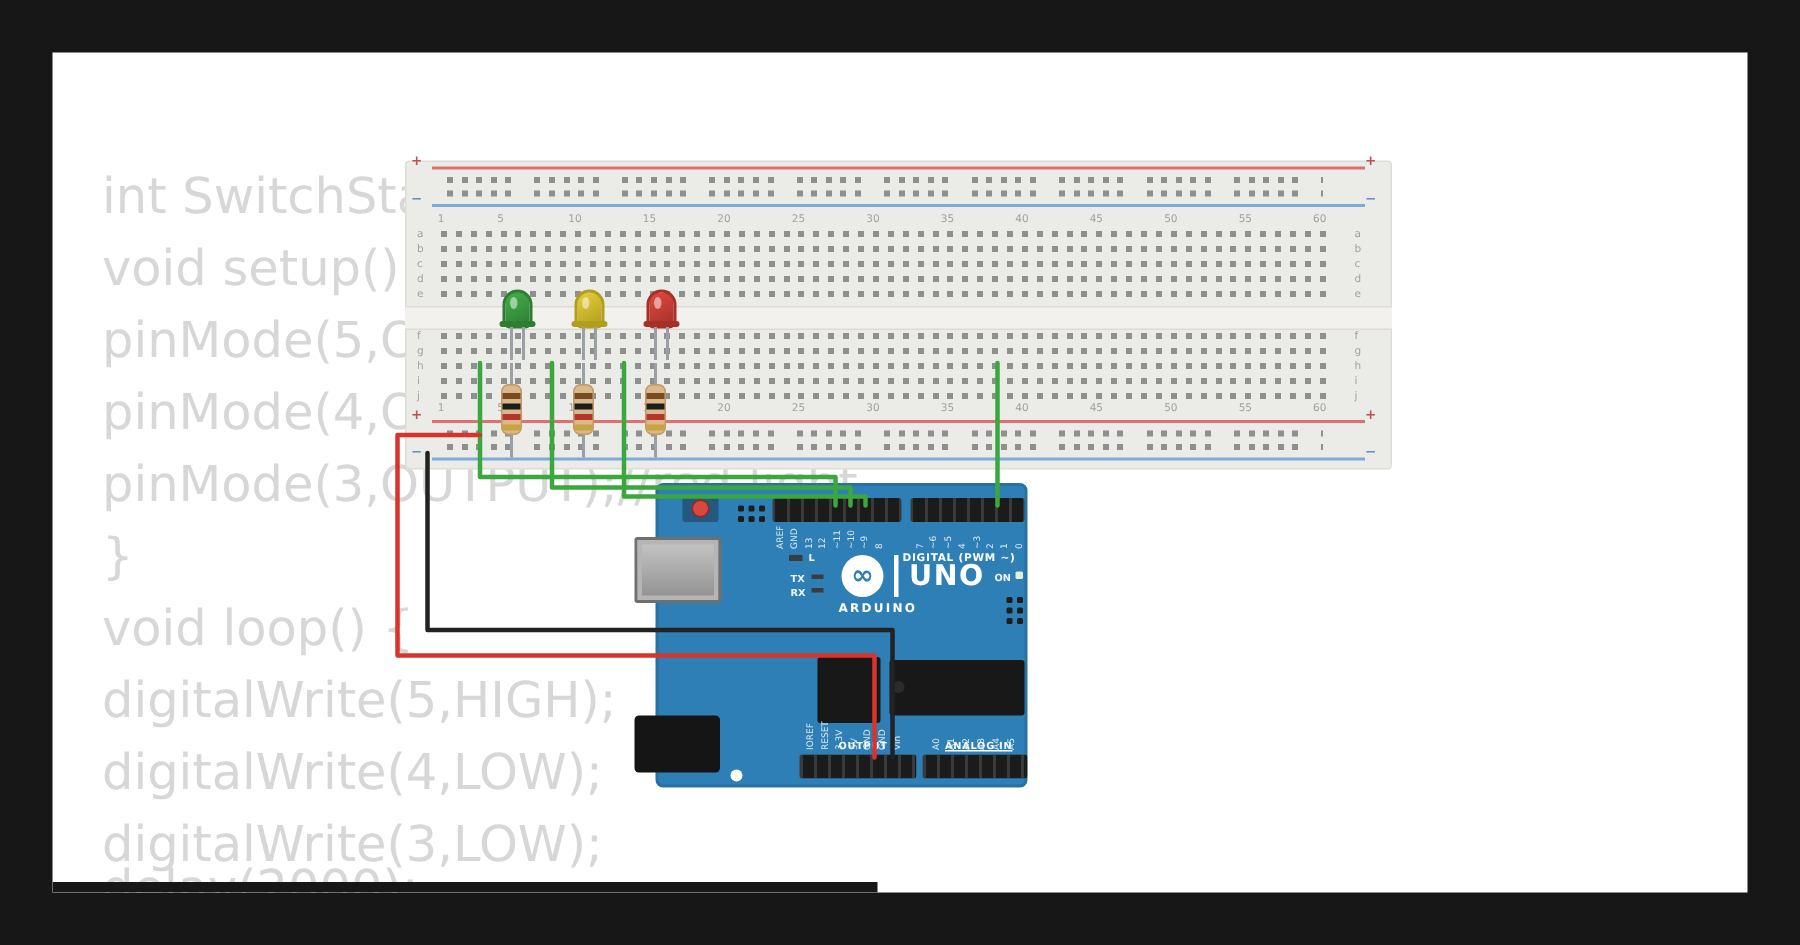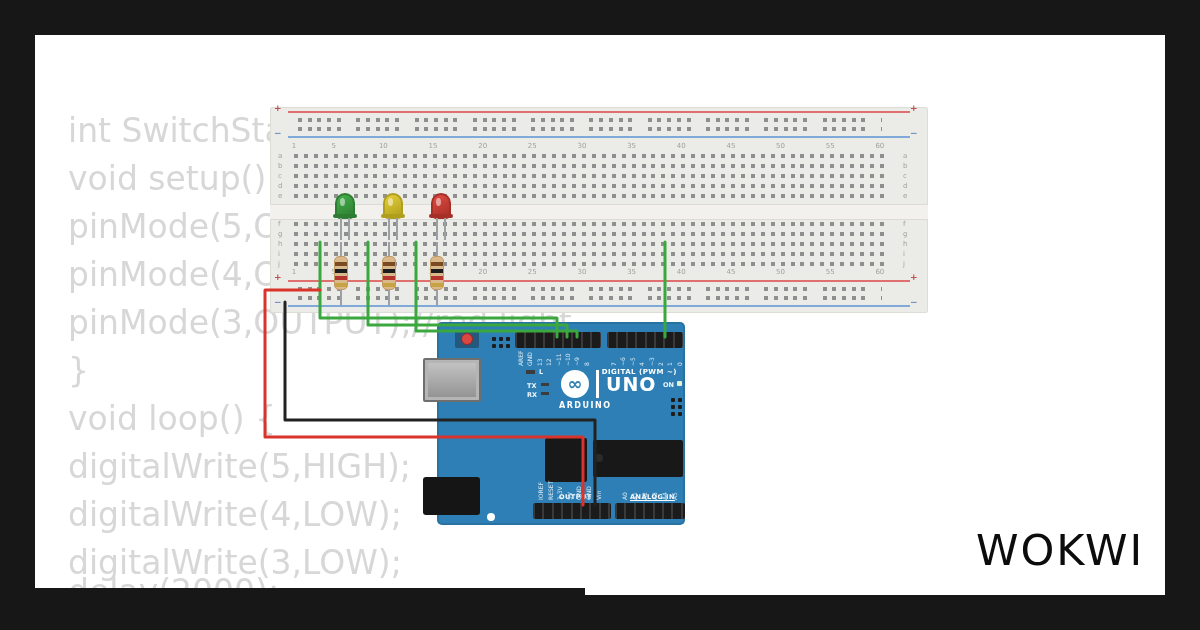--- a/index.html
+++ b/index.html
@@ -281,21 +281,20 @@
 
     <svg class="wires" width="1130" height="560" viewBox="0 0 1130 560">
       <polyline points="285,207 285,283 522,283 522,302" stroke="#3aa83e"></polyline>
       <polyline points="333,207 333,290 532,290 532,302" stroke="#3aa83e"></polyline>
       <polyline points="381,207 381,296 542,296 542,302" stroke="#3aa83e"></polyline>
       <polyline points="630,207 630,302" stroke="#3aa83e"></polyline>
       <polyline points="285,255 230,255 230,402 548,402 548,470" stroke="#d9342b"></polyline>
       <polyline points="250,267 250,385 560,385 560,470" stroke="#222222"></polyline>
     </svg>
 
-    <div class="watermark">WOKWI</div>
     <div class="bottom-notch"></div>
   <div class="led" style="left: 300px; background: linear-gradient(150deg, rgb(68, 176, 74), rgb(46, 125, 50)); border-color: rgb(46, 125, 50); color: rgb(46, 125, 50);">
         <div class="led-leg" style="left: 3px;"></div>
         <div class="led-leg" style="right: 3px;"></div>
         <div class="led-shine"></div>
       </div>
       <div class="led" style="left: 348px; background: linear-gradient(150deg, rgb(230, 207, 60), rgb(176, 159, 29)); border-color: rgb(176, 159, 29); color: rgb(176, 159, 29);">
         <div class="led-leg" style="left: 3px;"></div>
         <div class="led-leg" style="right: 3px;"></div>
         <div class="led-shine"></div>

